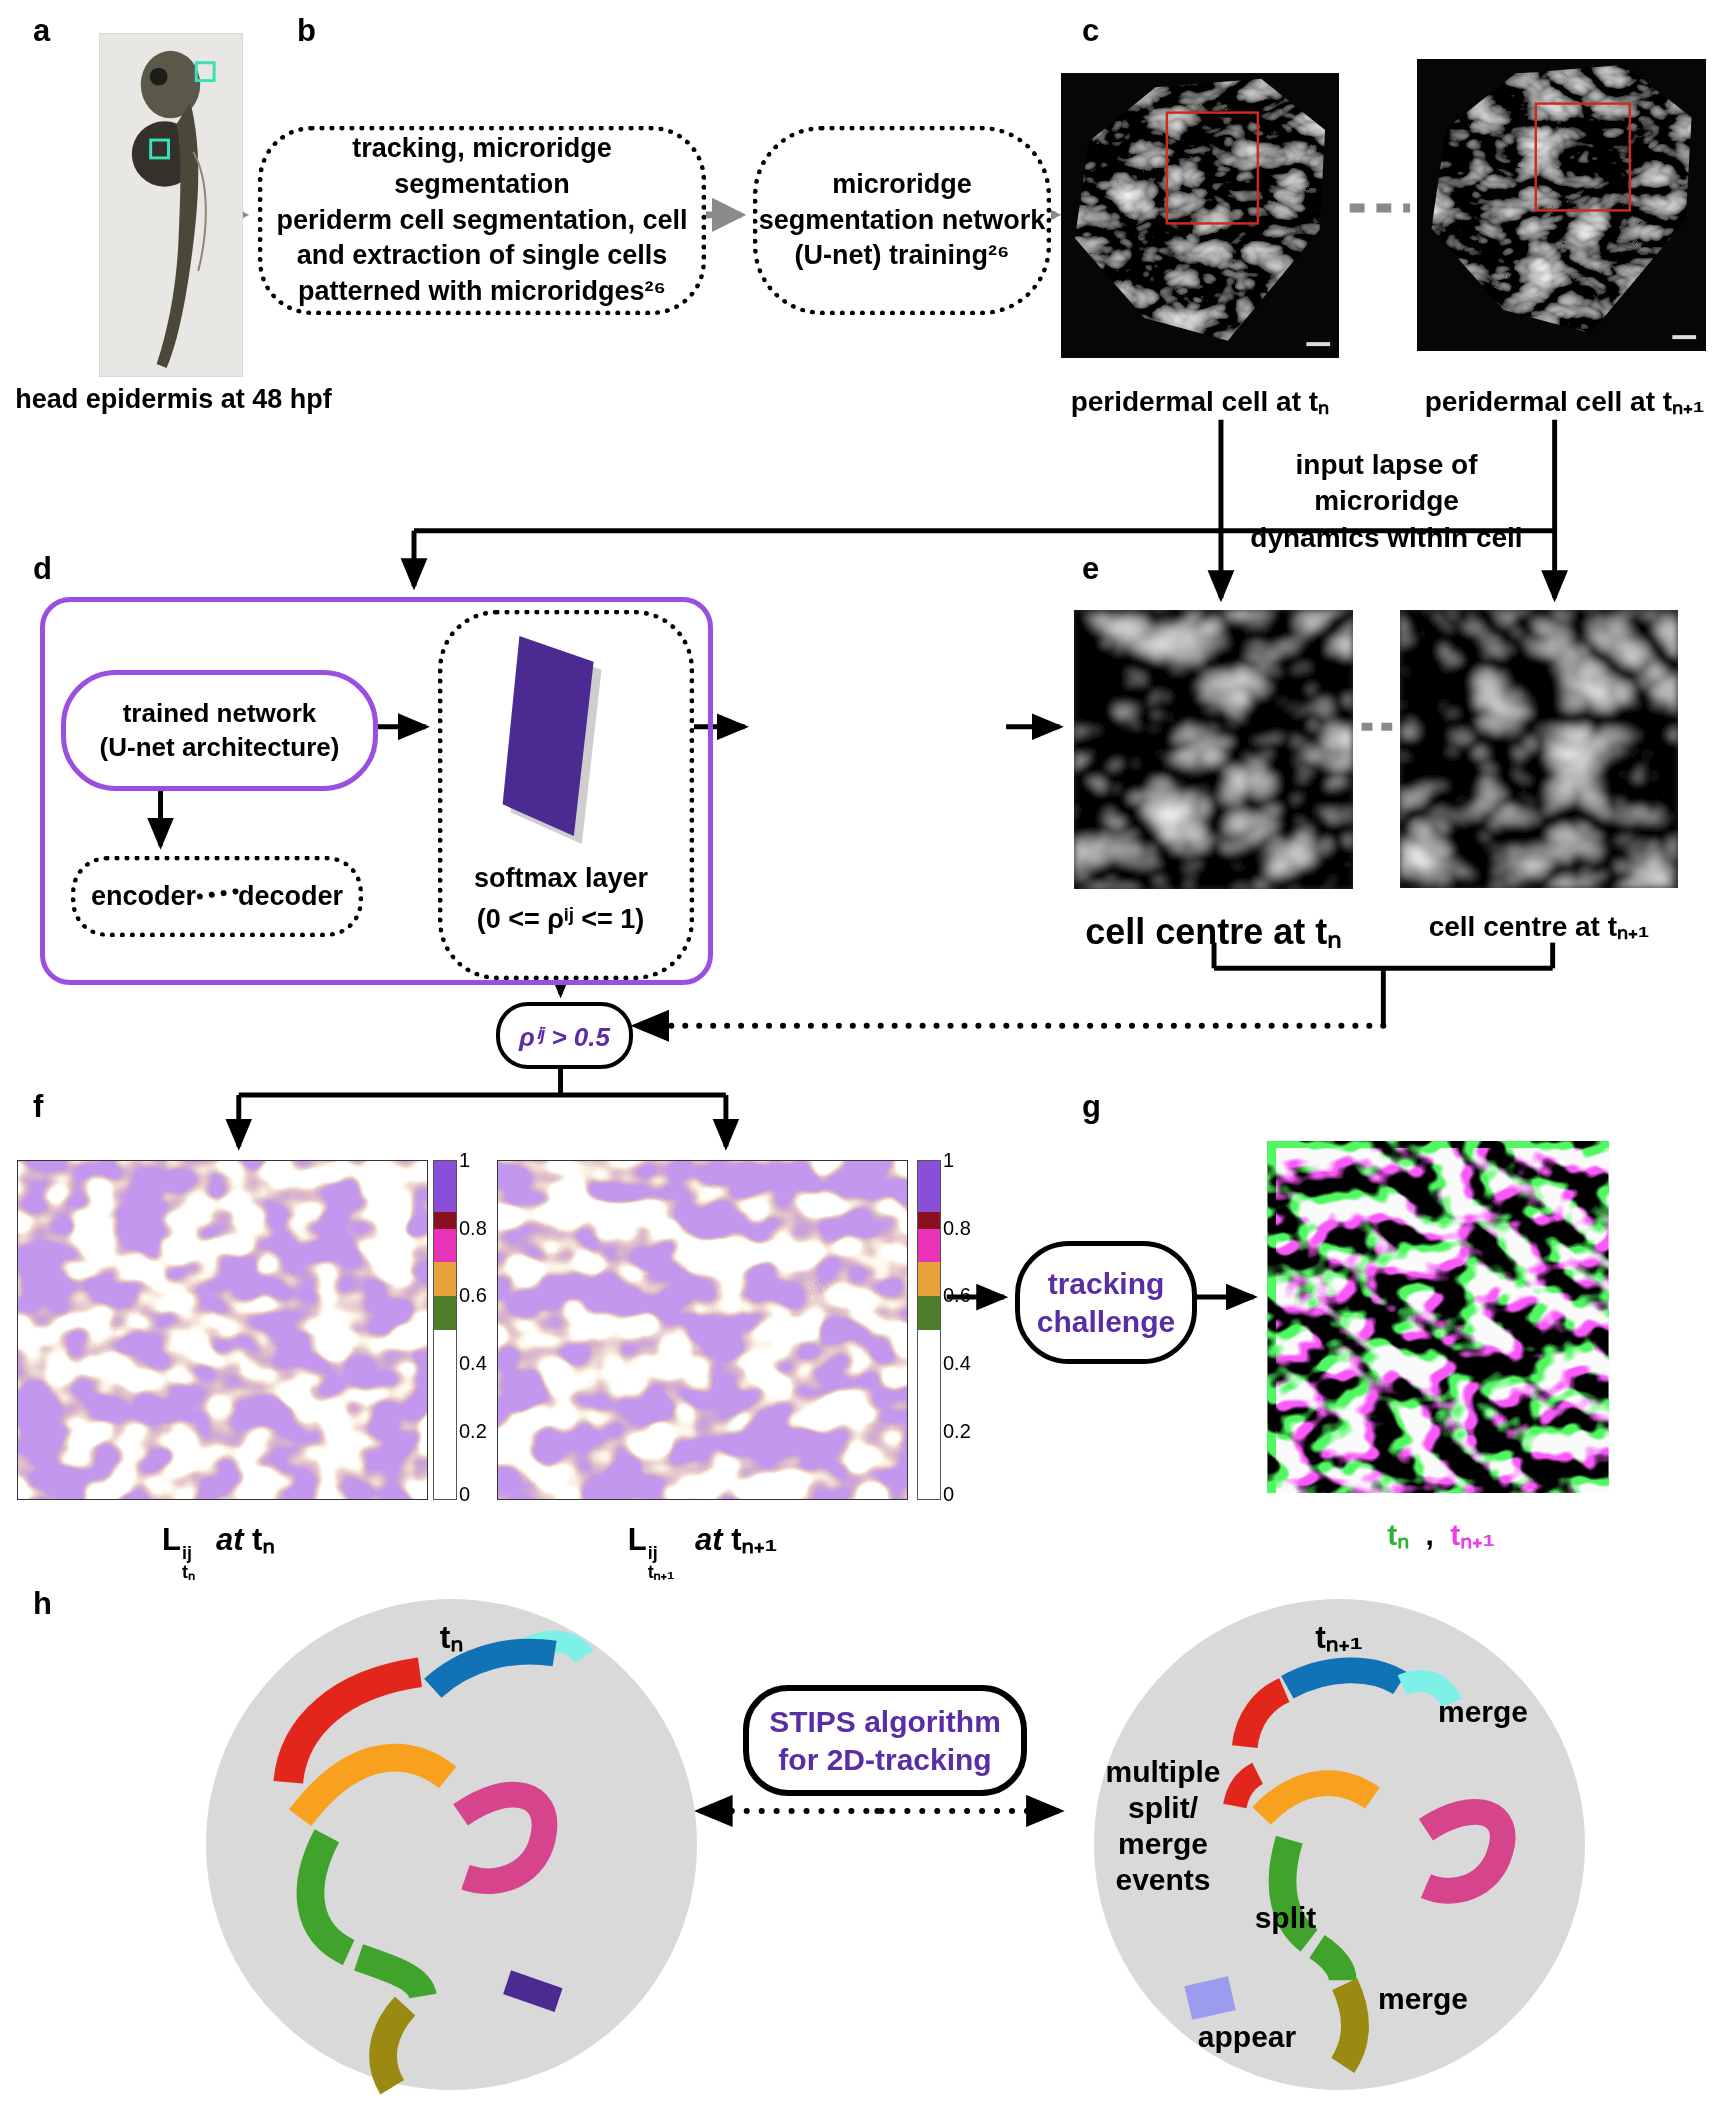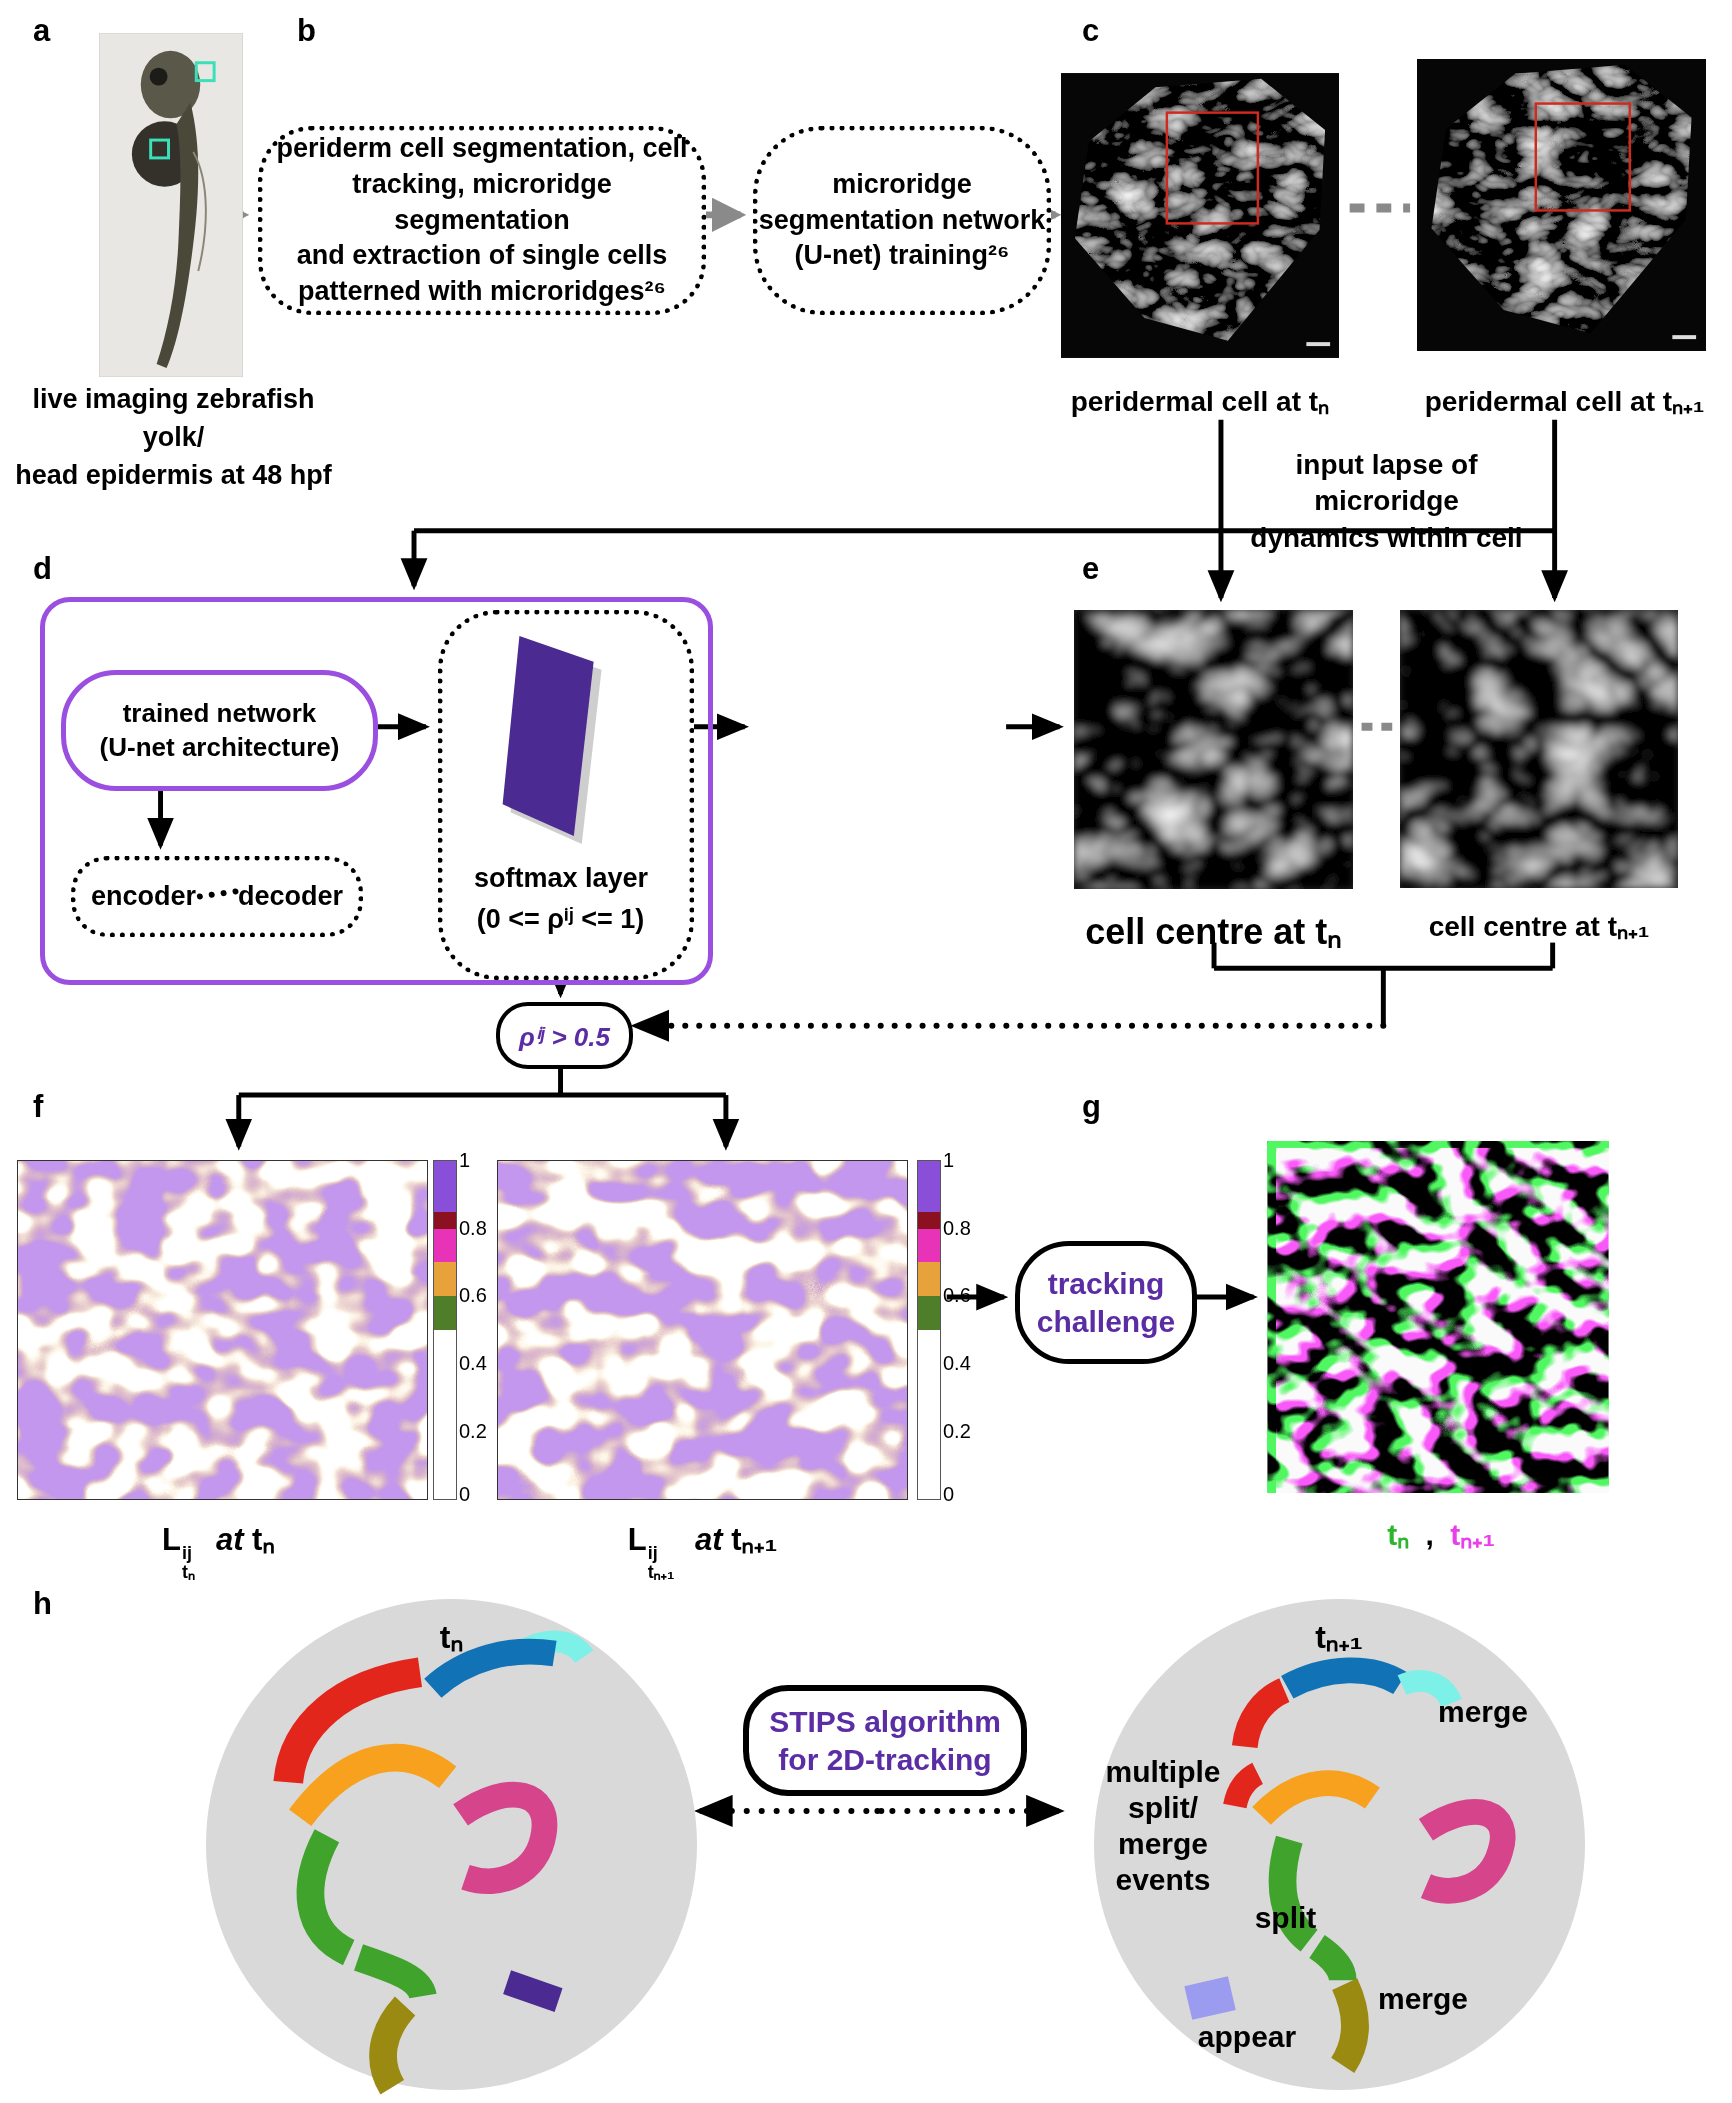--- a/index.html
+++ b/index.html
@@ -138,27 +138,26 @@
     <rect width="145" height="347" fill="#e9e7e3" stroke="#cfcdc8"></rect>
     <ellipse cx="72" cy="52" rx="30" ry="34" fill="#5a5848"></ellipse>
     <circle cx="60" cy="44" r="9" fill="#1c1c18"></circle>
     <circle cx="66" cy="122" r="33" fill="#33312a"></circle>
     <path d="M 92 70 C 105 120, 100 180, 92 235 C 86 278, 78 315, 68 338 L 58 334 C 70 298, 78 255, 80 210 C 82 165, 84 120, 78 92 Z" fill="#4a4839"></path>
     <path d="M 95 120 C 112 150, 110 200, 100 240" fill="none" stroke="#8a8778" stroke-width="2"></path>
     <rect x="98" y="30" width="18" height="18" fill="none" stroke="#3ce0b8" stroke-width="3"></rect>
     <rect x="52" y="108" width="18" height="18" fill="none" stroke="#3ce0b8" stroke-width="3"></rect>
   </svg>
   <div class="cap" style="left:5px;top:381px;width:337px;font-size:27px;line-height:1.4">
-    <div>live imaging zebrafish yolk/</div>
     <div>head epidermis at 48 hpf</div>
   </div>
 
   <div class="dotted" style="left:258px;top:126px;width:438px;height:179px;border-radius:54px;font-size:27px;line-height:1.32">
+    <div>tracking, microridge segmentation</div>
     <div>periderm cell segmentation, cell</div>
-    <div>tracking, microridge segmentation</div>
     <div>and extraction of single cells</div>
     <div>patterned with microridges²⁶</div>
   </div>
   <div class="dotted" style="left:753px;top:126px;width:288px;height:179px;border-radius:69px;font-size:27px;line-height:1.32">
     <div>microridge</div>
     <div>segmentation network</div>
     <div>(U-net) training²⁶</div>
   </div>
 
   <svg class="abs" style="left:1061px;top:73px" width="278" height="285" viewBox="0 0 281 288">

